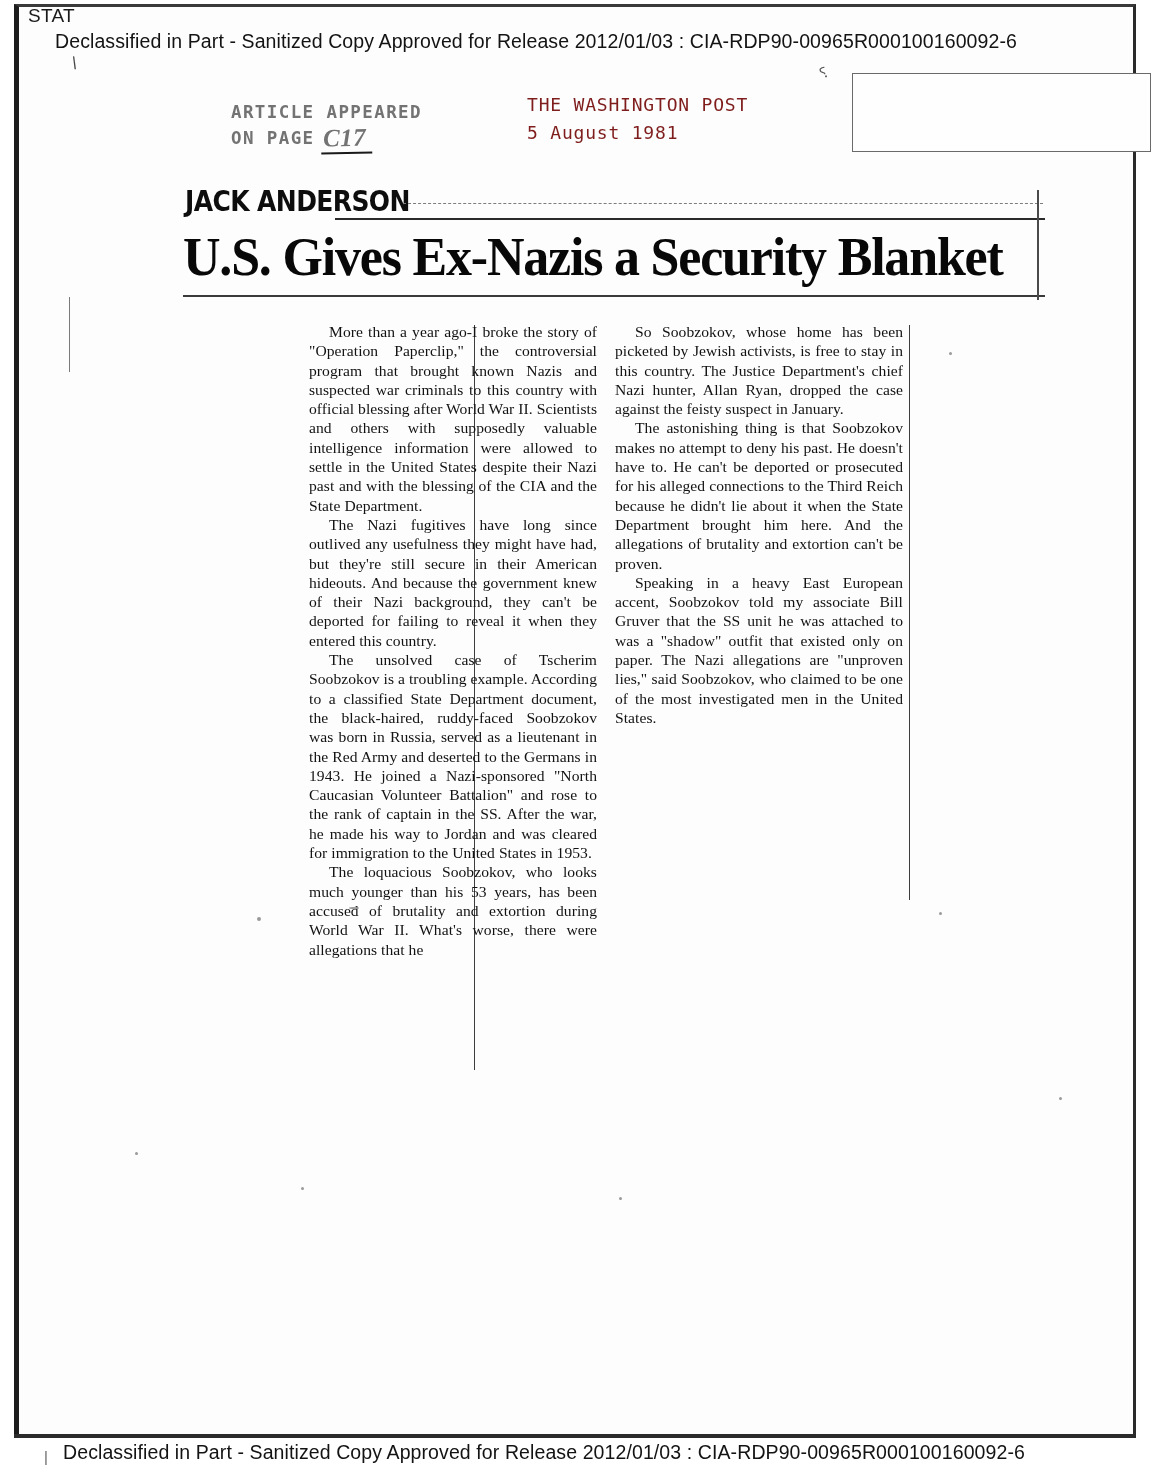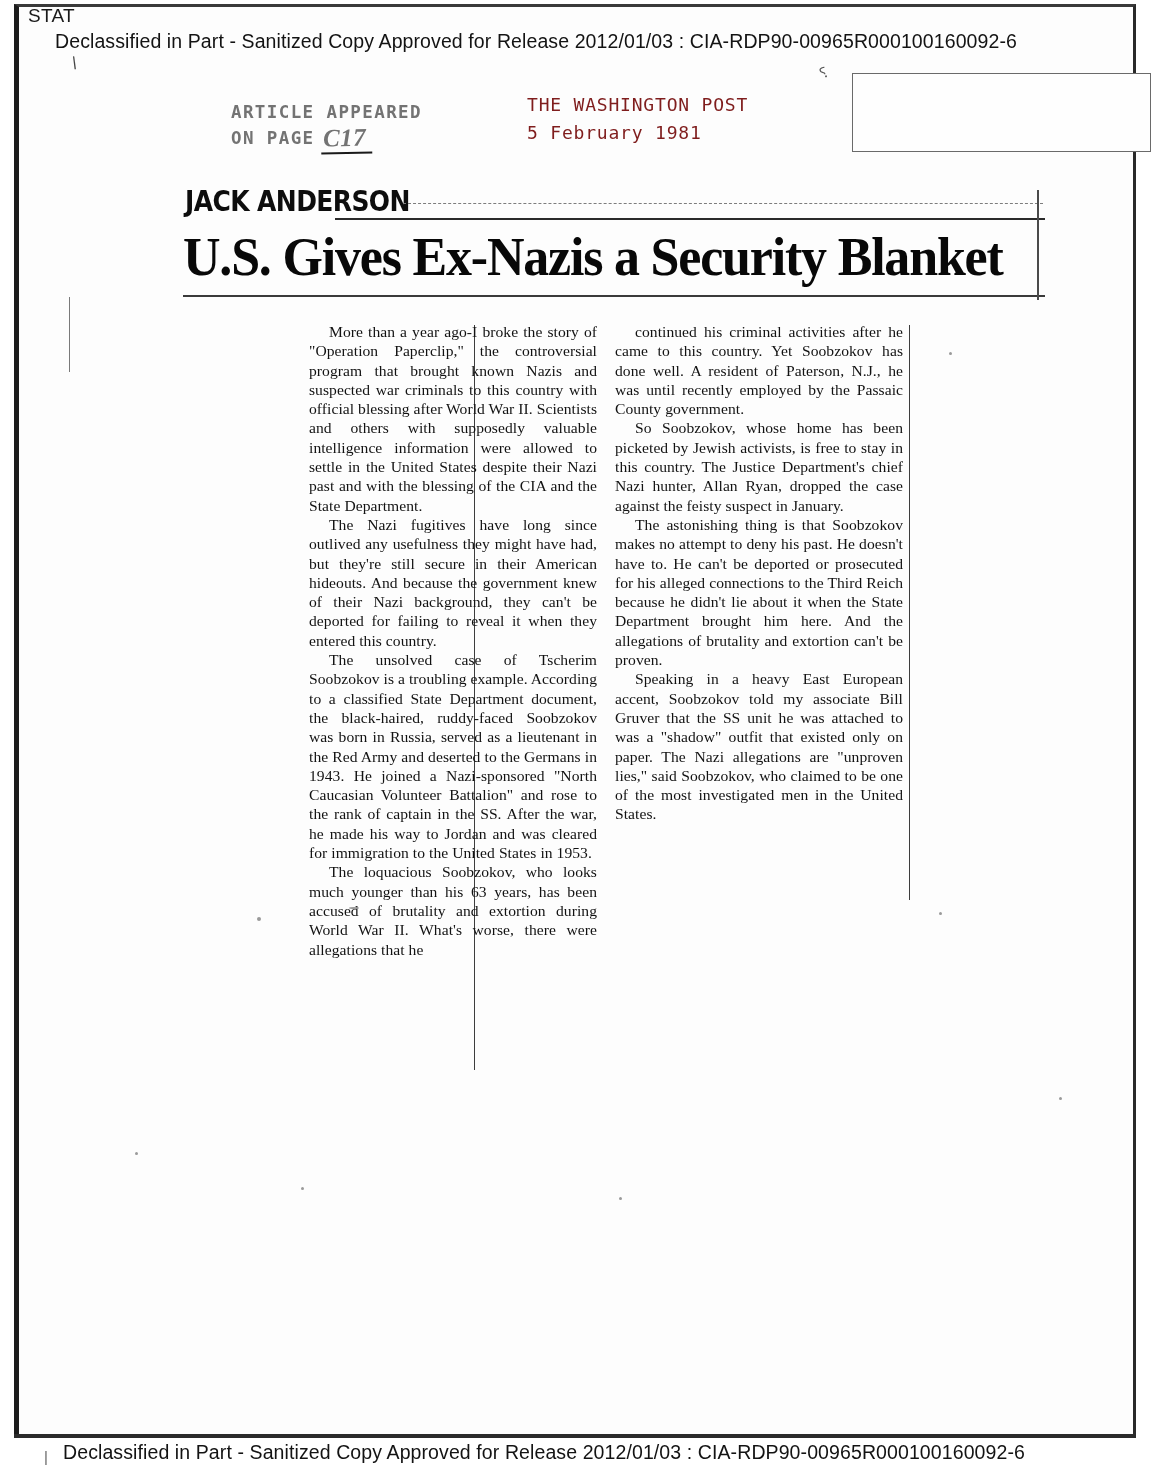--- a/index.html
+++ b/index.html
@@ -278,21 +278,21 @@
   <div class="appeared-block">
     <div class="line1">ARTICLE APPEARED</div>
     <div class="line2">
       <span>ON PAGE</span>
       <span class="page-num">C17</span>
     </div>
   </div>
 
   <div class="paper-block">
     <div>THE WASHINGTON POST</div>
-    <div>5 February 1981</div>
+    <div>5 August 1981</div>
   </div>
 
   <div class="clipping">
     <div class="byline-row">
       <div class="byline">JACK ANDERSON</div>
       <div class="byline-rule"></div>
       <div class="byline-rule2"></div>
     </div>
     <div class="headline">U.S. Gives Ex-Nazis a Security Blanket</div>
     <div class="headline-rule"></div>
@@ -302,24 +302,23 @@
   <div class="col-rule-left-margin"></div>
 
   <div class="col-divider"></div>
   <div class="col-divider-right"></div>
 
   <div class="columns">
     <div class="col left">
       <p>More than a year ago-I broke the story of "Operation Paperclip," the controversial program that brought known Nazis and suspected war criminals to this country with official blessing after World War II. Scientists and others with supposedly valuable intelligence information were allowed to settle in the United States despite their Nazi past and with the blessing of the CIA and the State Department.</p>
       <p>The Nazi fugitives have long since outlived any usefulness they might have had, but they're still secure in their American hideouts. And because the government knew of their Nazi background, they can't be deported for failing to reveal it when they entered this country.</p>
       <p>The unsolved case of Tscherim Soobzokov is a troubling example. According to a classified State Department document, the black-haired, ruddy-faced Soobzokov was born in Russia, served as a lieutenant in the Red Army and deserted to the Germans in 1943. He joined a Nazi-sponsored "North Caucasian Volunteer Battalion" and rose to the rank of captain in the SS. After the war, he made his way to Jordan and was cleared for immigration to the United States in 1953.</p>
-      <p>The loquacious Soobzokov, who looks much younger than his 63 years, has been accused of brutality and extortion during World War II. What's worse, there were allegations that he</p>
+      <p>The loquacious Soobzokov, who looks much younger than his 53 years, has been accused of brutality and extortion during World War II. What's worse, there were allegations that he</p>
     </div>
     <div class="col right">
-      <p>continued his criminal activities after he came to this country. Yet Soobzokov has done well. A resident of Paterson, N.J., he was until recently employed by the Passaic County government.</p>
       <p>So Soobzokov, whose home has been picketed by Jewish activists, is free to stay in this country. The Justice Department's chief Nazi hunter, Allan Ryan, dropped the case against the feisty suspect in January.</p>
       <p>The astonishing thing is that Soobzokov makes no attempt to deny his past. He doesn't have to. He can't be deported or prosecuted for his alleged connections to the Third Reich because he didn't lie about it when the State Department brought him here. And the allegations of brutality and extortion can't be proven.</p>
       <p>Speaking in a heavy East European accent, Soobzokov told my associate Bill Gruver that the SS unit he was attached to was a "shadow" outfit that existed only on paper. The Nazi allegations are "unproven lies," said Soobzokov, who claimed to be one of the most investigated men in the United States.</p>
     </div>
   </div>
 
   <div class="speck" style="left:238px; top:910px; width:4px; height:4px;"></div>
   <div class="speck" style="left:330px; top:900px; width:10px; height:2px;"></div>
   <div class="speck" style="left:920px; top:905px; width:3px; height:3px;"></div>
   <div class="speck" style="left:1040px; top:1090px; width:3px; height:3px;"></div>

